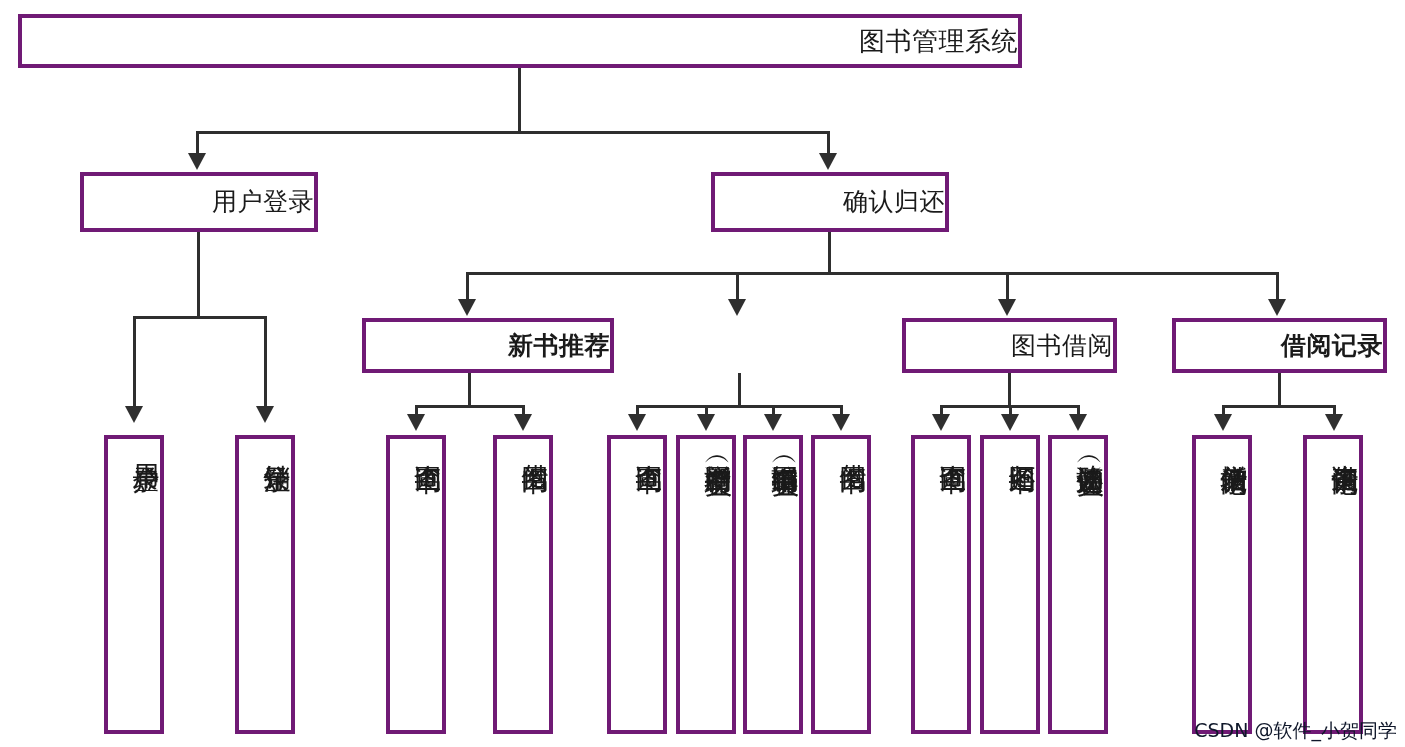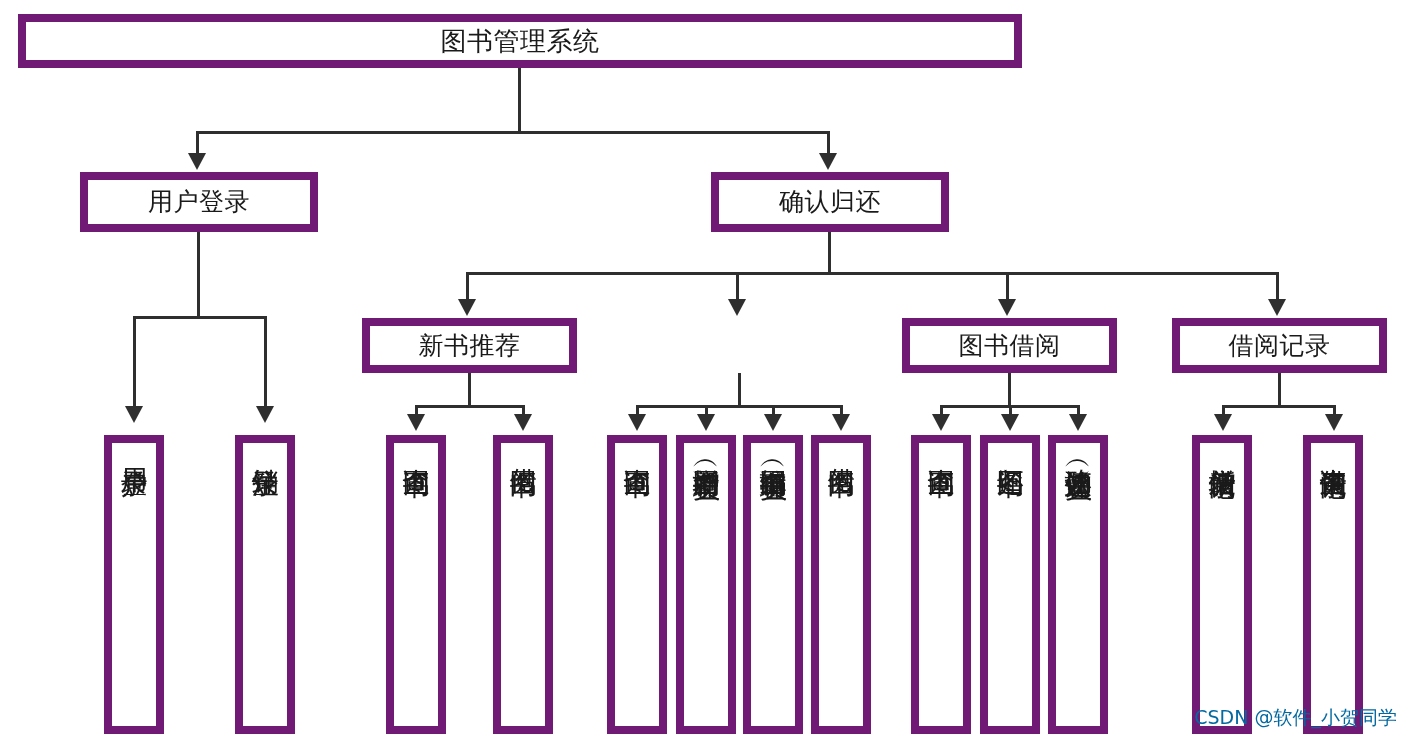--- a/index.html
+++ b/index.html
@@ -14,24 +14,24 @@
     position: relative;
     width: 1405px;
     height: 747px;
     background: #ffffff;
     overflow: hidden;
   }
   .node {
     position: absolute;
     box-sizing: border-box;
     background: #ffffff;
-    border: 8px solid #701a75;
+    border: 4px solid #701a75;
     display: flex;
     align-items: center;
-    justify-content: center;
+    justify-content: flex-end;
     color: #1a1a1a;
   }
   .node .label {
     display: block;
     text-align: center;
     line-height: 1.18;
     letter-spacing: 0.5px;
   }
   
   .node.h .label {
@@ -66,23 +66,23 @@
     width: 0;
     height: 0;
     border-left: 9px solid transparent;
     border-right: 9px solid transparent;
     border-top: 17px solid #2f2f2f;
   }
 
   .watermark {
     position: absolute;
     right: 8px;
-    bottom: 16px;
+    bottom: 3px;
     font-size: 19px;
-    color: #0369a1;
+    color: #0f172a;
     white-space: nowrap;
     font-family: "DejaVu Sans", "Liberation Sans", sans-serif;
   }
 </style>
 </head>
 <body>
 
 <div id="canvas">
 
   <div class="node h root" style="left:18px; top:14px; width:1004px; height:54px;">
@@ -118,27 +118,27 @@
 
   <div class="ln vert" style="left:466px; top:272px; width:3px; height:30px;"></div>
   <div class="arrow" style="left:458px; top:299px;"></div>
   <div class="ln vert" style="left:736px; top:272px; width:3px; height:30px;"></div>
   <div class="arrow" style="left:728px; top:299px;"></div>
   <div class="ln vert" style="left:1006px; top:272px; width:3px; height:30px;"></div>
   <div class="arrow" style="left:998px; top:299px;"></div>
   <div class="ln vert" style="left:1276px; top:272px; width:3px; height:30px;"></div>
   <div class="arrow" style="left:1268px; top:299px;"></div>
 
-  <div class="node h" style="left:362px; top:318px; width:215px; height:55px;">
+  <div class="node h" style="left:362px; top:318px; width:252px; height:55px;font-weight:bold;">
     <span class="label">新书推荐</span>
   </div>
   <div class="node h" style="left:902px; top:318px; width:215px; height:55px;">
     <span class="label">图书借阅</span>
   </div>
-  <div class="node h" style="left:1172px; top:318px; width:215px; height:55px;">
+  <div class="node h" style="left:1172px; top:318px; width:215px; height:55px;font-weight:bold;">
     <span class="label">借阅记录</span>
   </div>
 
   <div class="ln vert" style="left:468px; top:373px; width:3px; height:34px;"></div>
   <div class="ln horz" style="left:415px; top:405px; width:110px; height:3px;"></div>
   <div class="ln vert" style="left:415px; top:405px; width:3px; height:12px;"></div>
   <div class="arrow" style="left:407px; top:414px;"></div>
   <div class="ln vert" style="left:522px; top:405px; width:3px; height:12px;"></div>
   <div class="arrow" style="left:514px; top:414px;"></div>
 

